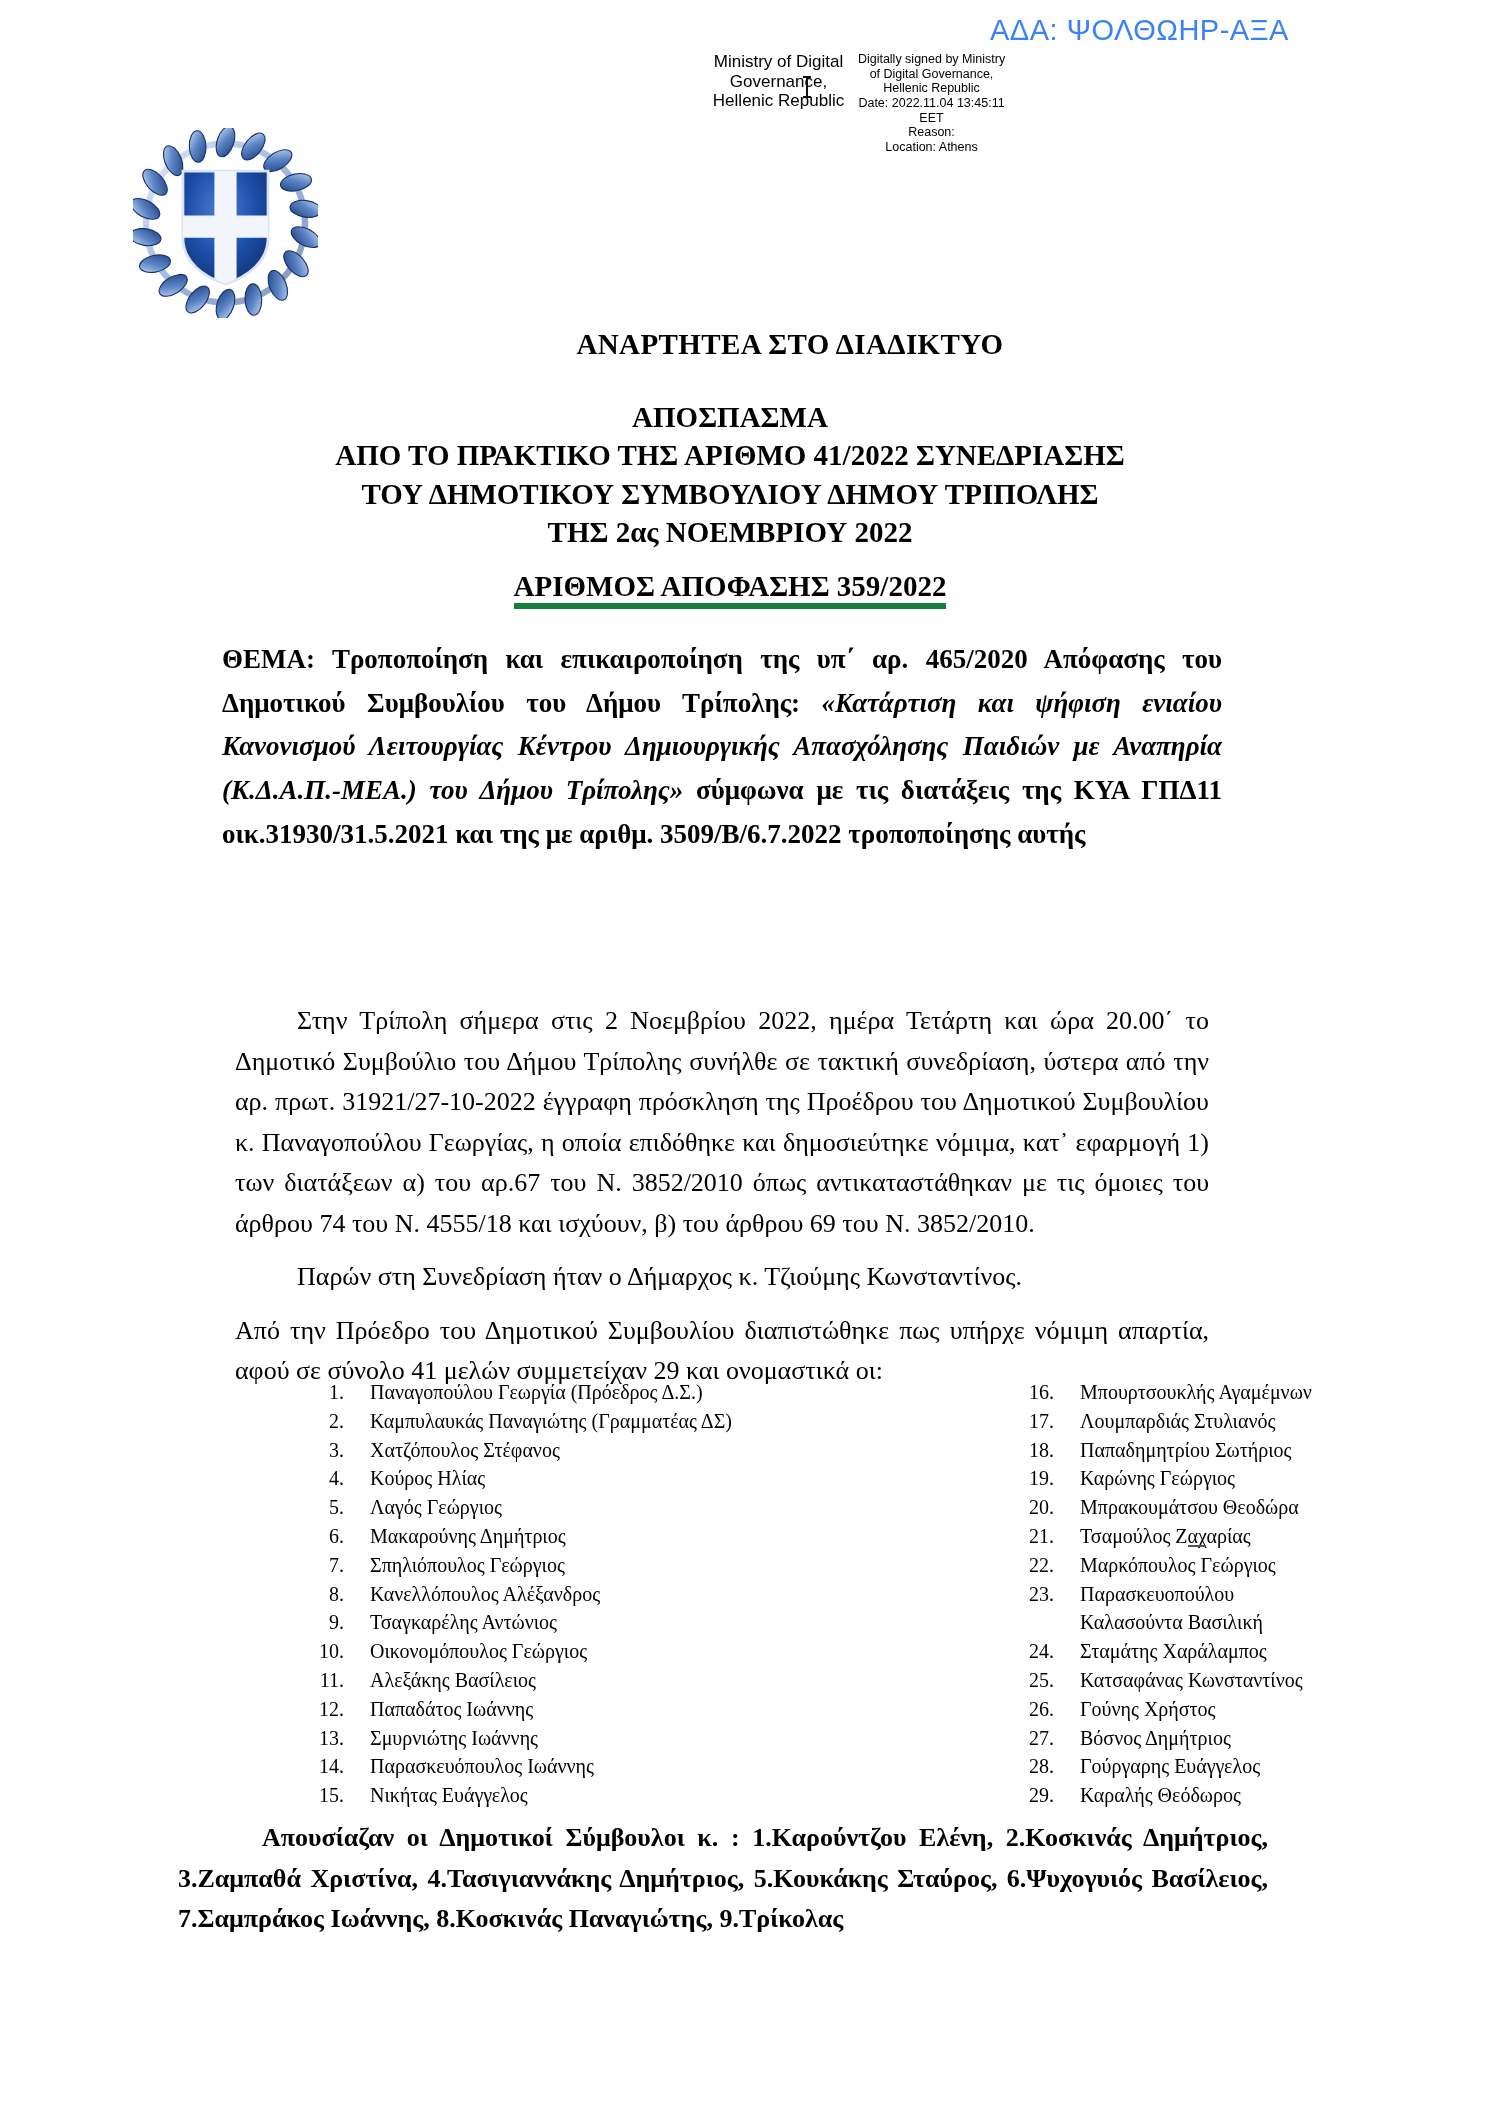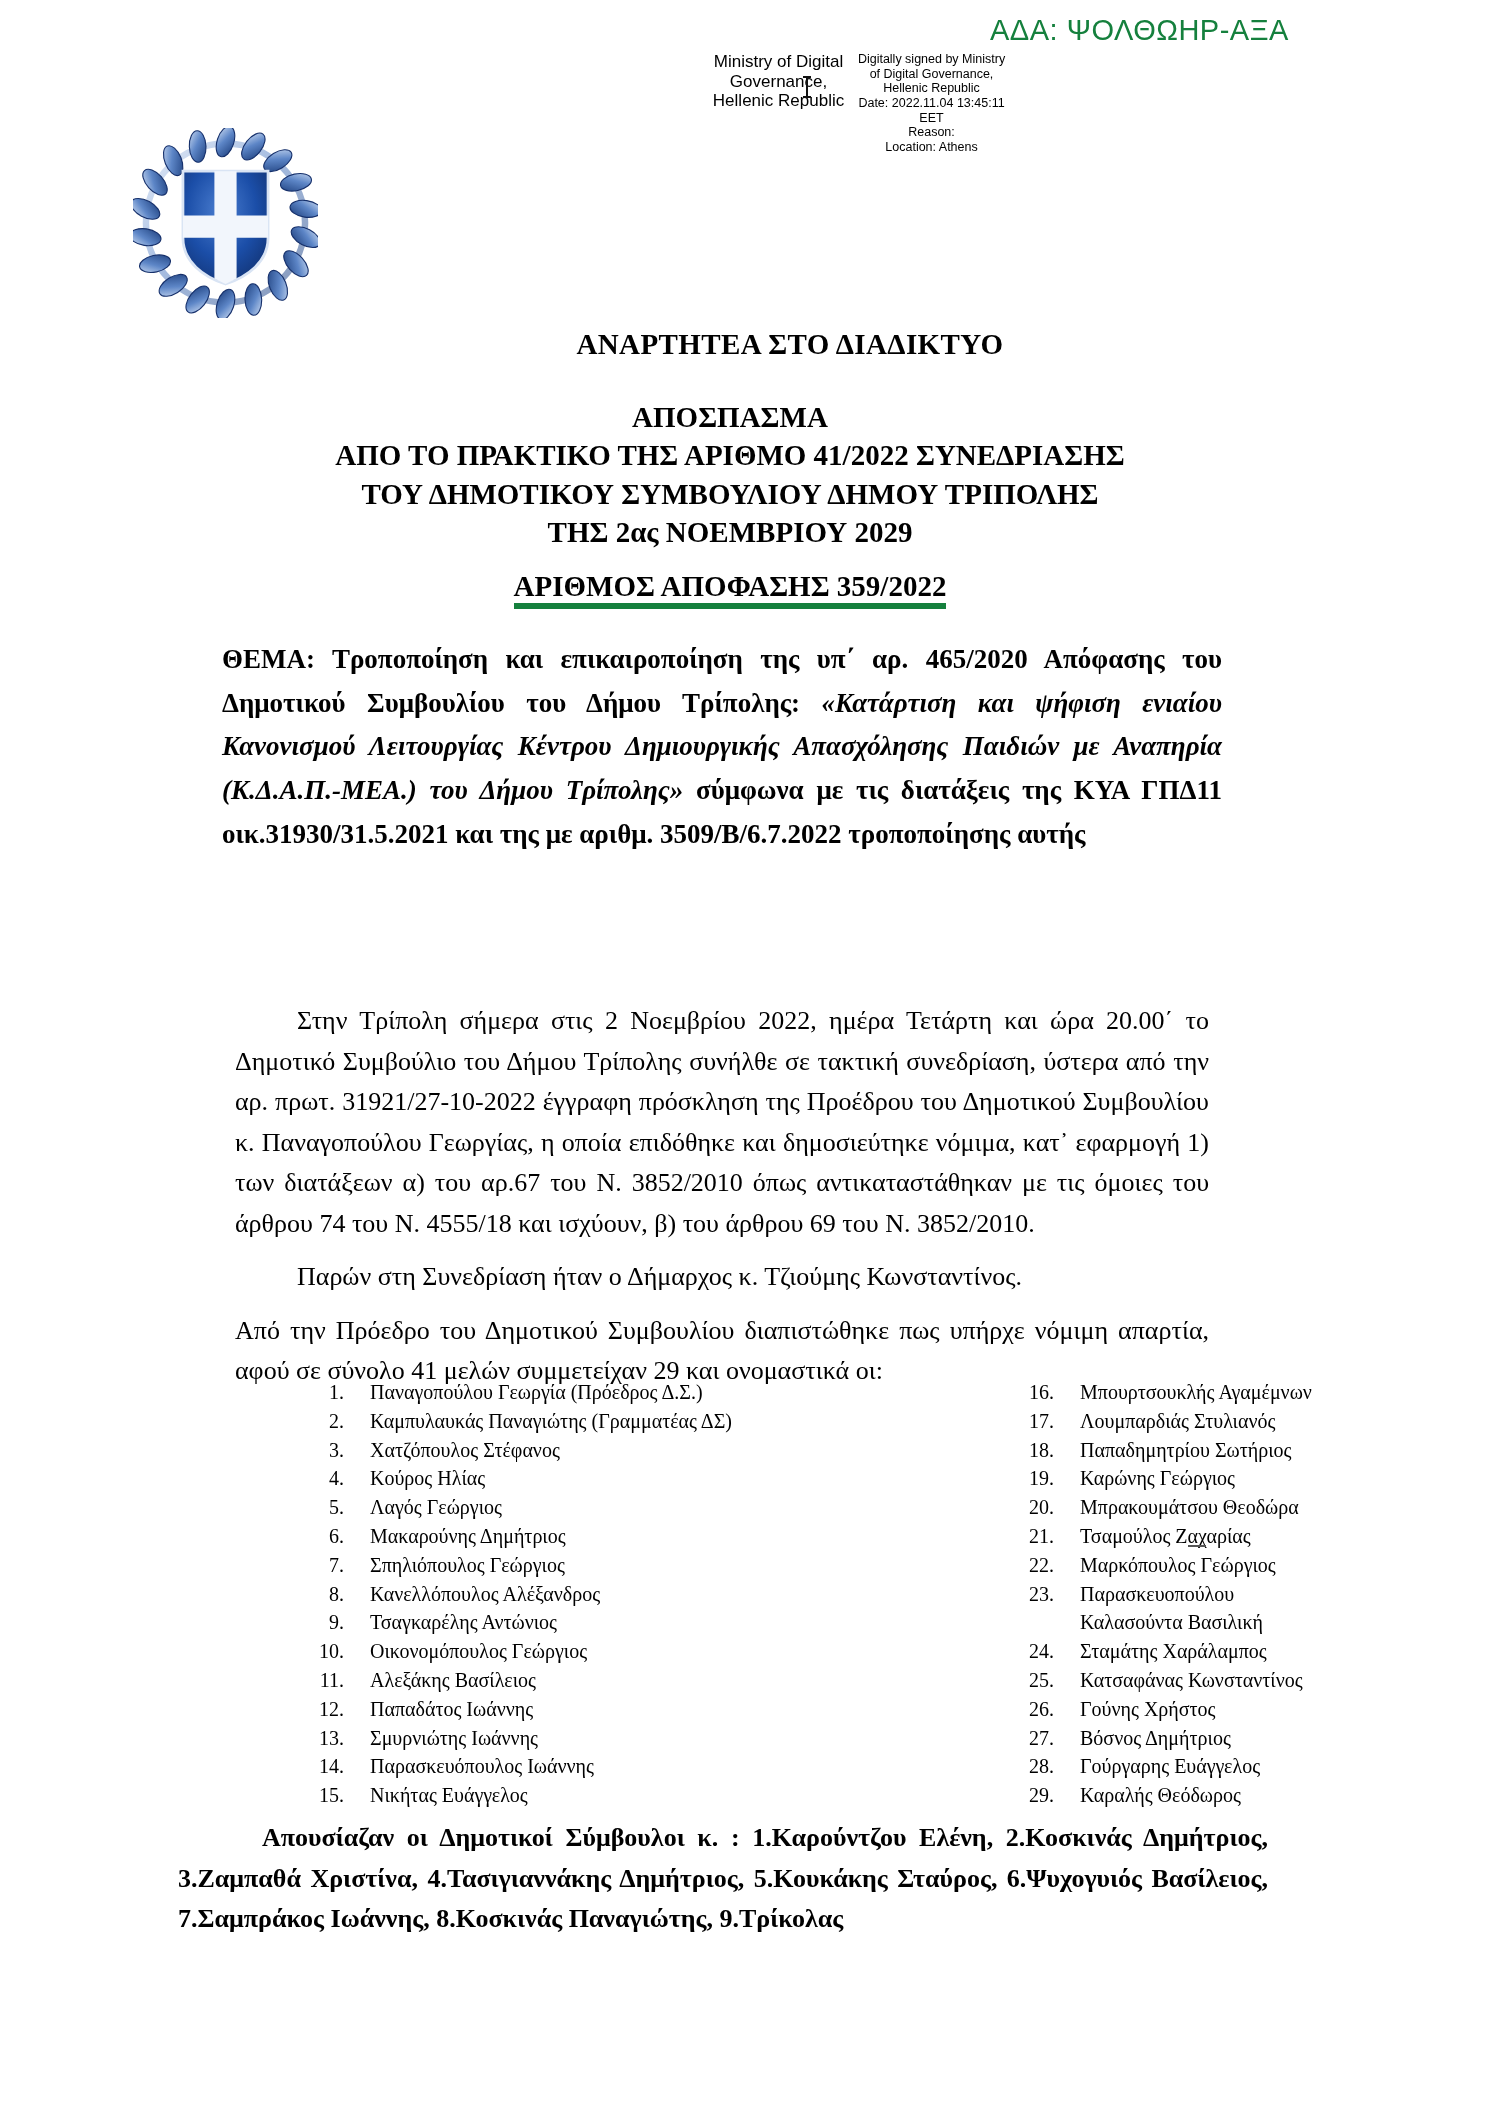--- a/index.html
+++ b/index.html
@@ -22,21 +22,21 @@
   }
 
   
   .ada-code {
     position: absolute;
     top: 14px;
     left: 990px;
     font-family: "Liberation Sans", "DejaVu Sans", sans-serif;
     font-size: 29px;
     letter-spacing: 0.5px;
-    color: #15803d;
+    color: #3b82f6;
     white-space: nowrap;
   }
   .sig-block {
     position: absolute;
     top: 52px;
     left: 706px;
     width: 300px;
     display: flex;
     align-items: flex-start;
     gap: 6px;
@@ -310,21 +310,21 @@
       <path d="M88 44 H112 V92 H146 V116 H112 V160 C108 162 104 164 100 166 C96 164 92 162 88 160 V116 H54 V92 H88 Z" fill="#f2f6fc"></path>
     </svg>
   </div>
 
   <div class="hdr-anartitea">ΑΝΑΡΤΗΤΕΑ ΣΤΟ ΔΙΑΔΙΚΤΥΟ</div>
 
   <div class="hdr-center-block">
     <div>ΑΠΟΣΠΑΣΜΑ</div>
     <div>ΑΠΟ ΤΟ ΠΡΑΚΤΙΚΟ ΤΗΣ ΑΡΙΘΜΟ 41/2022  ΣΥΝΕΔΡΙΑΣΗΣ</div>
     <div>ΤΟΥ ΔΗΜΟΤΙΚΟΥ ΣΥΜΒΟΥΛΙΟΥ ΔΗΜΟΥ ΤΡΙΠΟΛΗΣ</div>
-    <div>ΤΗΣ 2ας ΝΟΕΜΒΡΙΟΥ 2029</div>
+    <div>ΤΗΣ 2ας ΝΟΕΜΒΡΙΟΥ 2022</div>
   </div>
 
   <div class="hdr-decision">
     <span>ΑΡΙΘΜΟΣ ΑΠΟΦΑΣΗΣ 359/2022</span>
   </div>
 
   <div class="thema">
     <span>ΘΕΜΑ:</span><span> Τροποποίηση και επικαιροποίηση  της υπ΄ αρ. 465/2020 Απόφασης του Δημοτικού Συμβουλίου του Δήμου Τρίπολης: </span><span class="ital">«Κατάρτιση και ψήφιση ενιαίου Κανονισμού Λειτουργίας Κέντρου Δημιουργικής Απασχόλησης Παιδιών με Αναπηρία (Κ.Δ.Α.Π.-ΜΕΑ.) του  Δήμου Τρίπολης»</span><span> σύμφωνα με τις διατάξεις της ΚΥΑ ΓΠΔ11 οικ.31930/31.5.2021 και της με αριθμ. 3509/Β/6.7.2022 τροποποίησης αυτής</span>
   </div>
 

